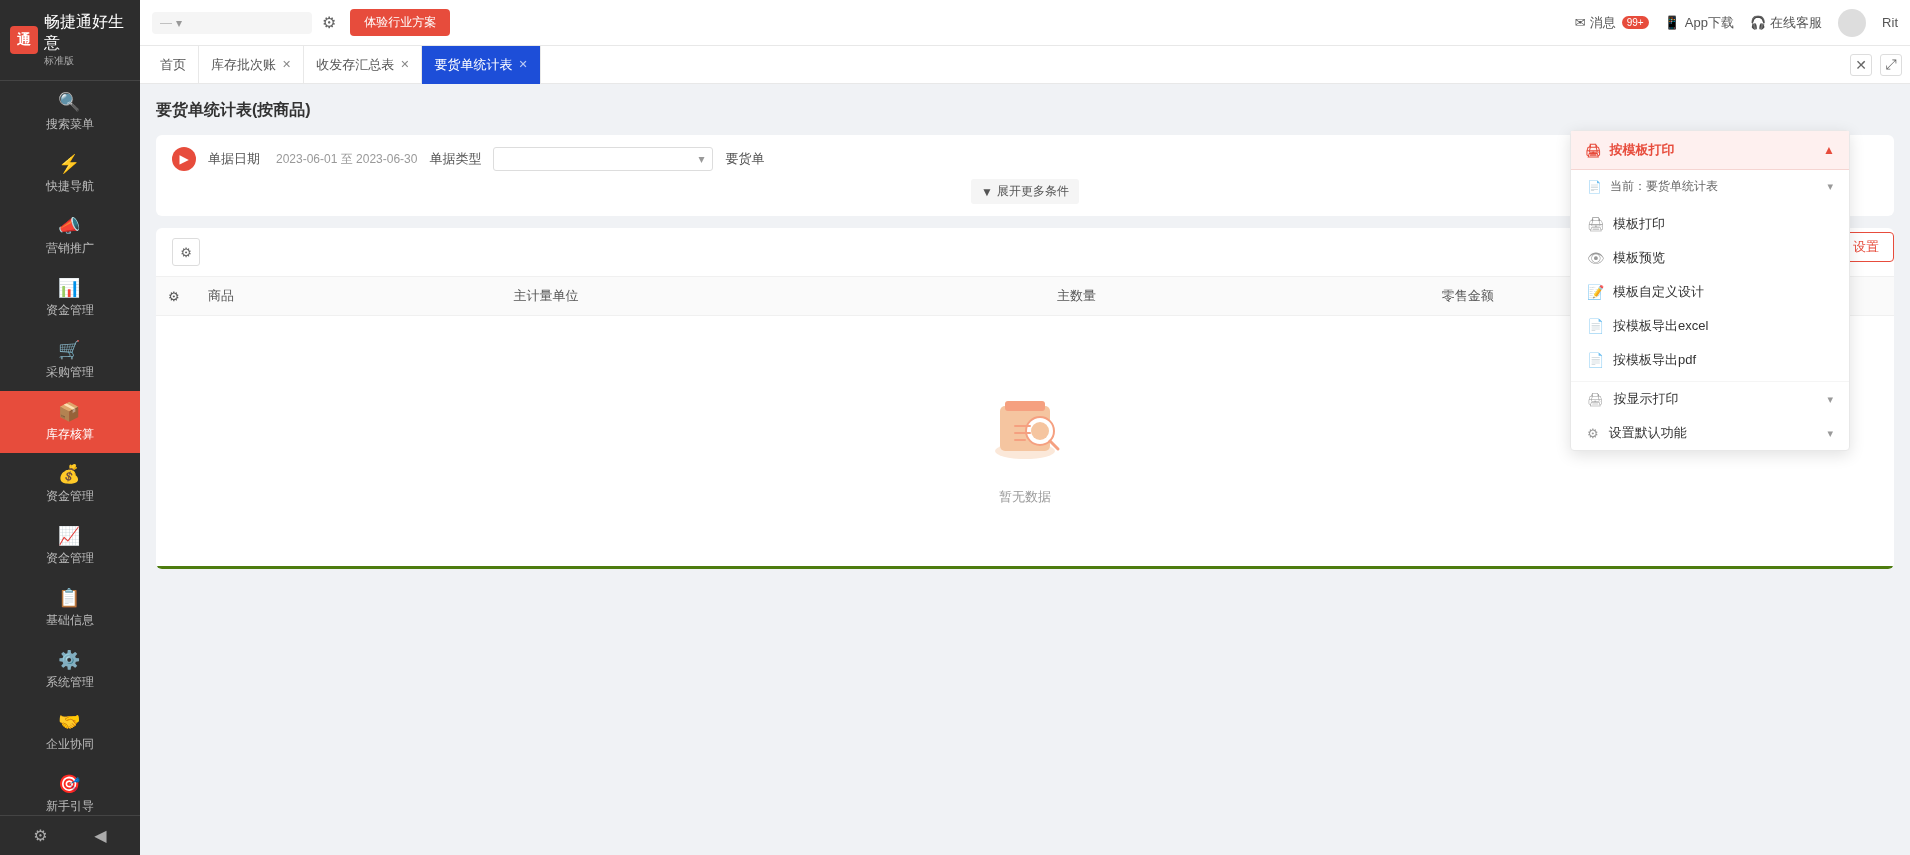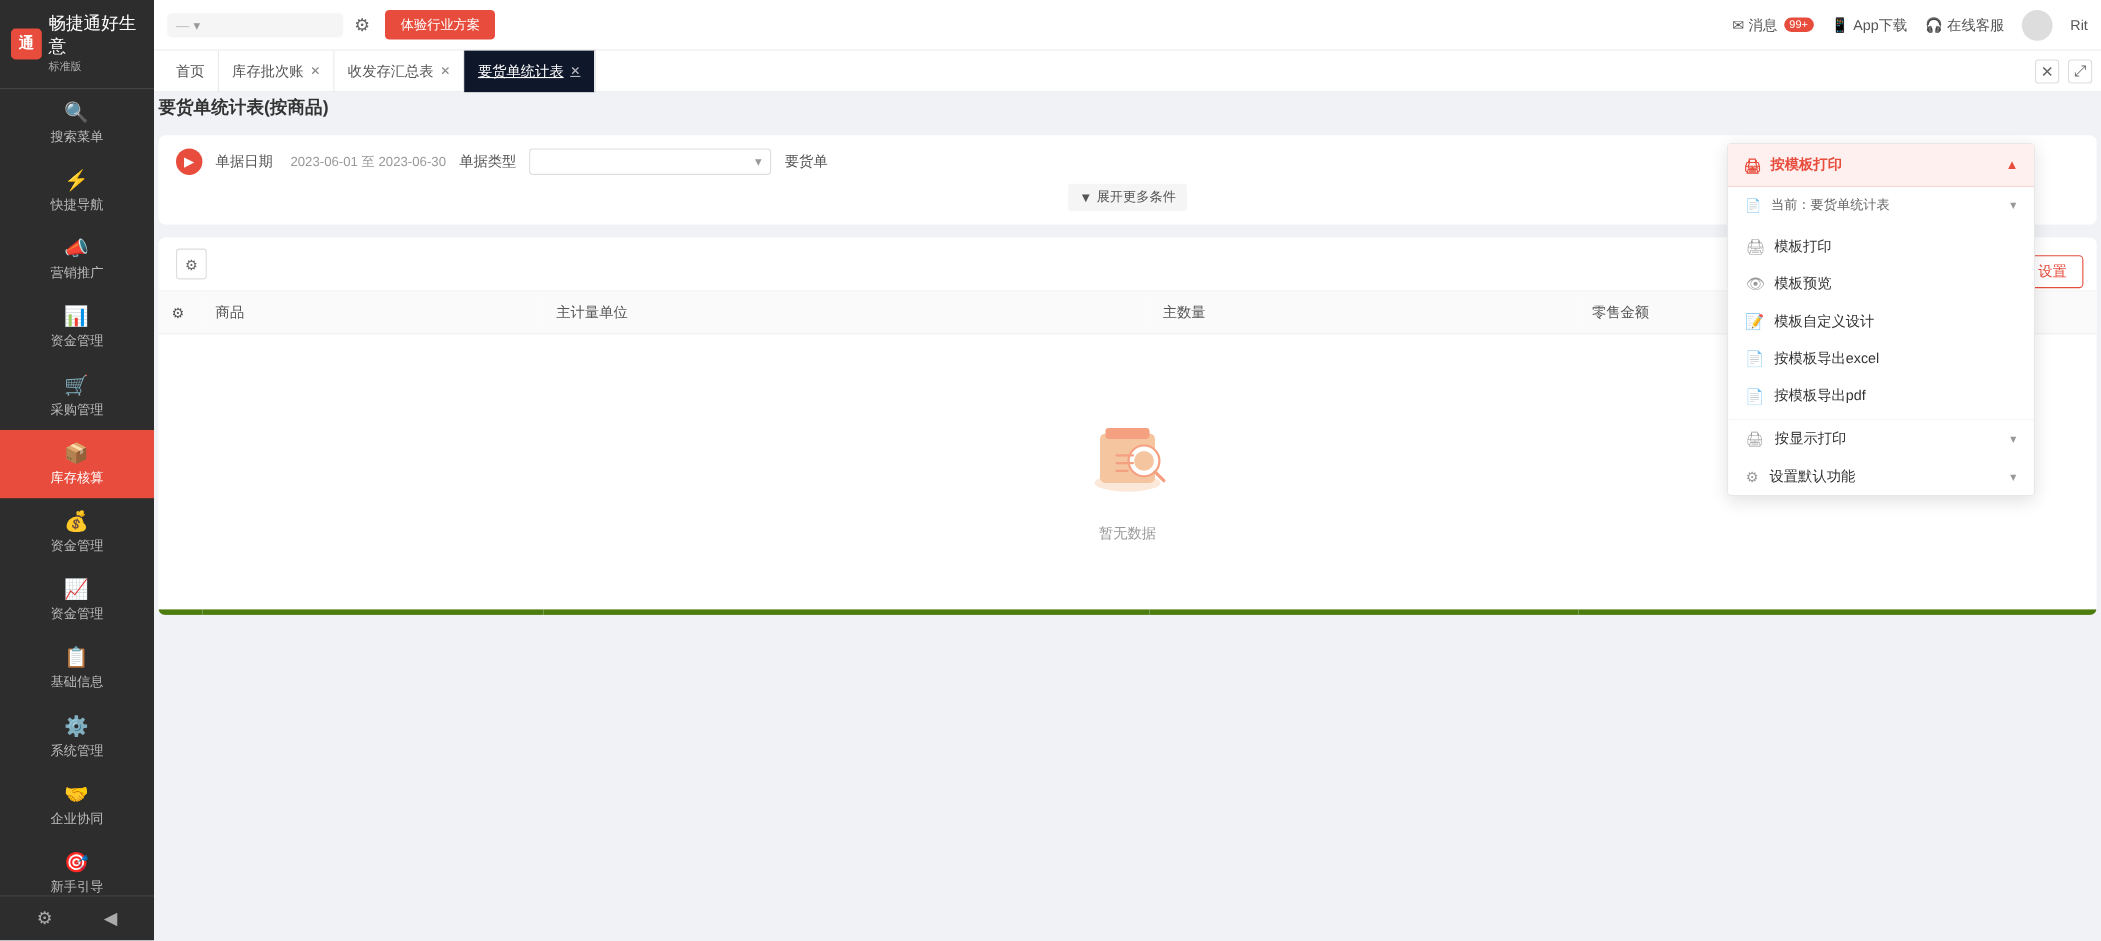--- a/index.html
+++ b/index.html
@@ -119,41 +119,40 @@
     .tab-item {
       display: flex; align-items: center;
       padding: 0 12px;
       height: 38px;
       font-size: 13px;
       cursor: pointer;
       color: #555;
       border-right: 1px solid #e8e8e8;
     }
     .tab-item.active {
-      background: #0f172a;
+      background: #1d4ed8;
       color: white;
-      text-decoration: underline;
     }
     .tab-close {
       margin-left: 6px; font-size: 11px; opacity: 0.7;
     }
     .tabs-right {
       margin-left: auto; display: flex; align-items: center; gap: 8px;
     }
     .tab-ctrl-btn {
       width: 22px; height: 22px; display: flex; align-items: center; justify-content: center;
       cursor: pointer; color: #666; font-size: 14px; border: 1px solid #ddd; border-radius: 3px;
     }
 
     
     .page-content {
       flex: 1;
       overflow-y: auto;
       background: #f0f2f5;
-      padding: 4px;
+      padding: 16px;
       position: relative;
     }
 
     .page-title {
       font-size: 16px;
       font-weight: bold;
       color: #333;
       margin-bottom: 14px;
     }
 
@@ -239,21 +238,21 @@
       background: #fafafa;
       font-size: 13px;
       color: #555;
       font-weight: normal;
       padding: 10px 12px;
       text-align: left;
       border-bottom: 1px solid #f0f0f0;
     }
     td {
       padding: 10px 12px;
-      border-bottom: 5px solid #4d7c0f;
+      border-bottom: 3px solid #4d7c0f;
       font-size: 13px;
       color: #333;
     }
 
     
     .empty-state {
       display: flex; flex-direction: column; align-items: center;
       padding: 60px 0;
     }
     .empty-icon {

